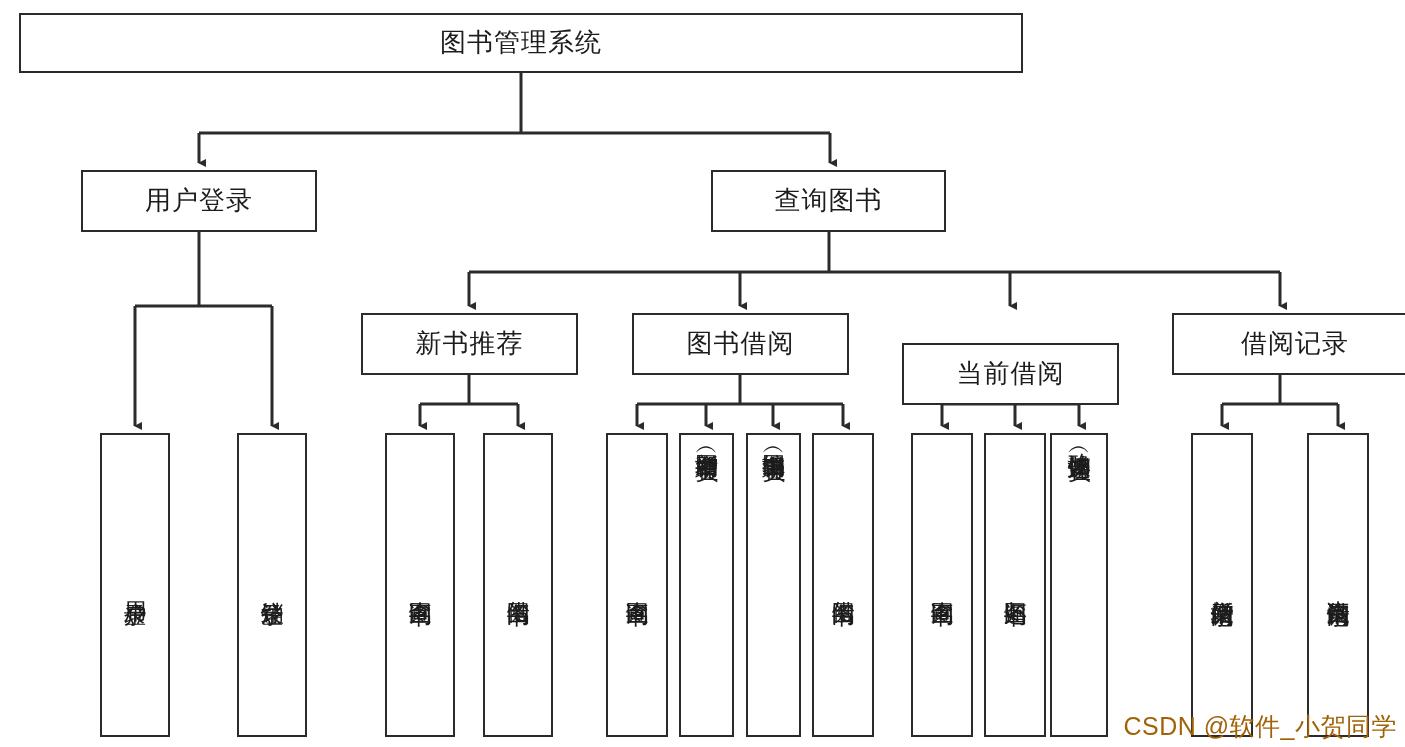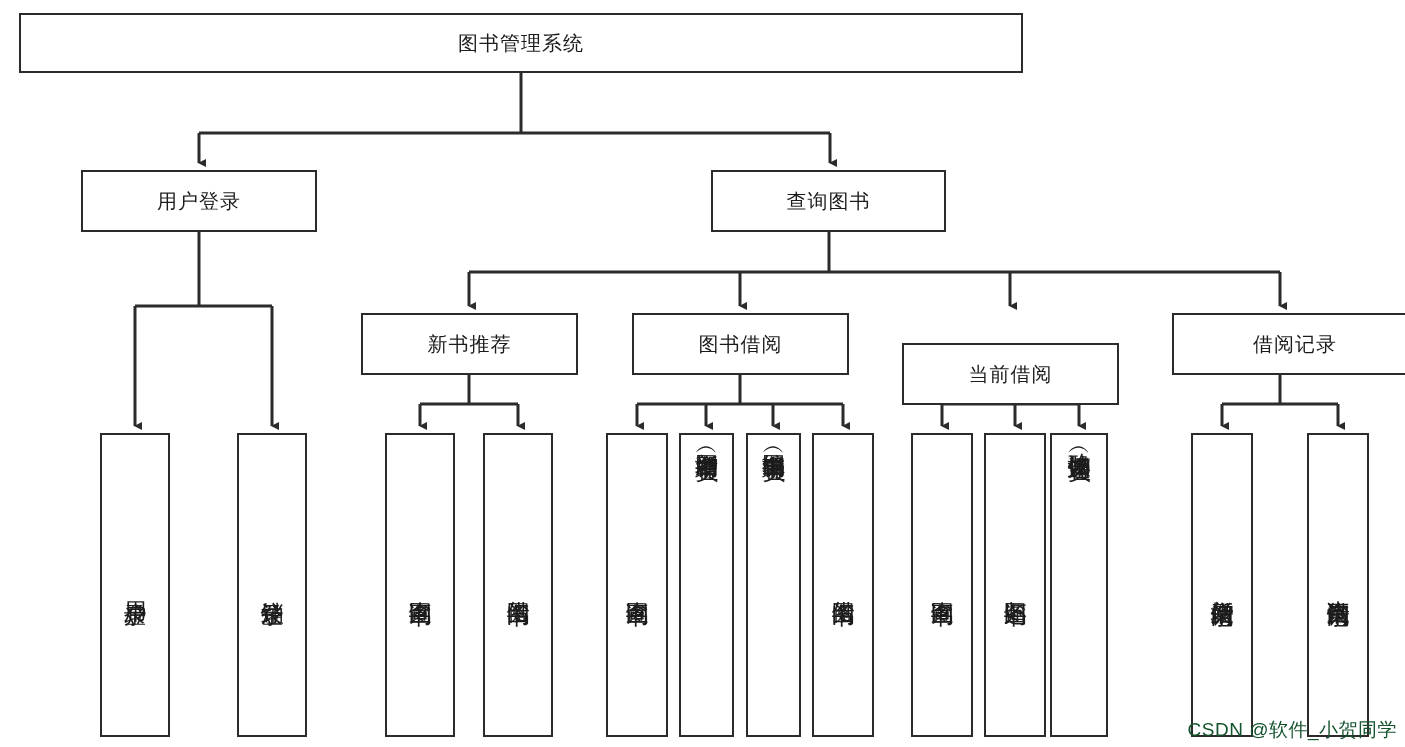--- a/index.html
+++ b/index.html
@@ -29,21 +29,21 @@
     position: absolute;
     box-sizing: border-box;
     background: #ffffff;
     border: 2px solid #2b2b2b;
     display: flex;
     align-items: center;
     justify-content: center;
     color: #1c1c1c;
   }
   .node.horiz {
-    font-size: 20px;
+    font-size: 26px;
     letter-spacing: 1px;
     line-height: 1.2;
   }
   .node.vert {
     font-size: 23px;
     line-height: 1.28;
     letter-spacing: 1px;
   }
   .node.vert .vtext {
     writing-mode: vertical-rl;
@@ -54,22 +54,22 @@
   }
   .node .htext {
     display: block;
     text-align: center;
     white-space: nowrap;
   }
   #watermark {
     position: absolute;
     right: 8px;
     bottom: 4px;
-    font-size: 19px;
-    color: #14532d;
+    font-size: 25px;
+    color: #a16207;
     letter-spacing: 0.5px;
     white-space: nowrap;
     user-select: none;
   }
 </style>
 </head>
 <body>
 
 <div id="canvas">
 

